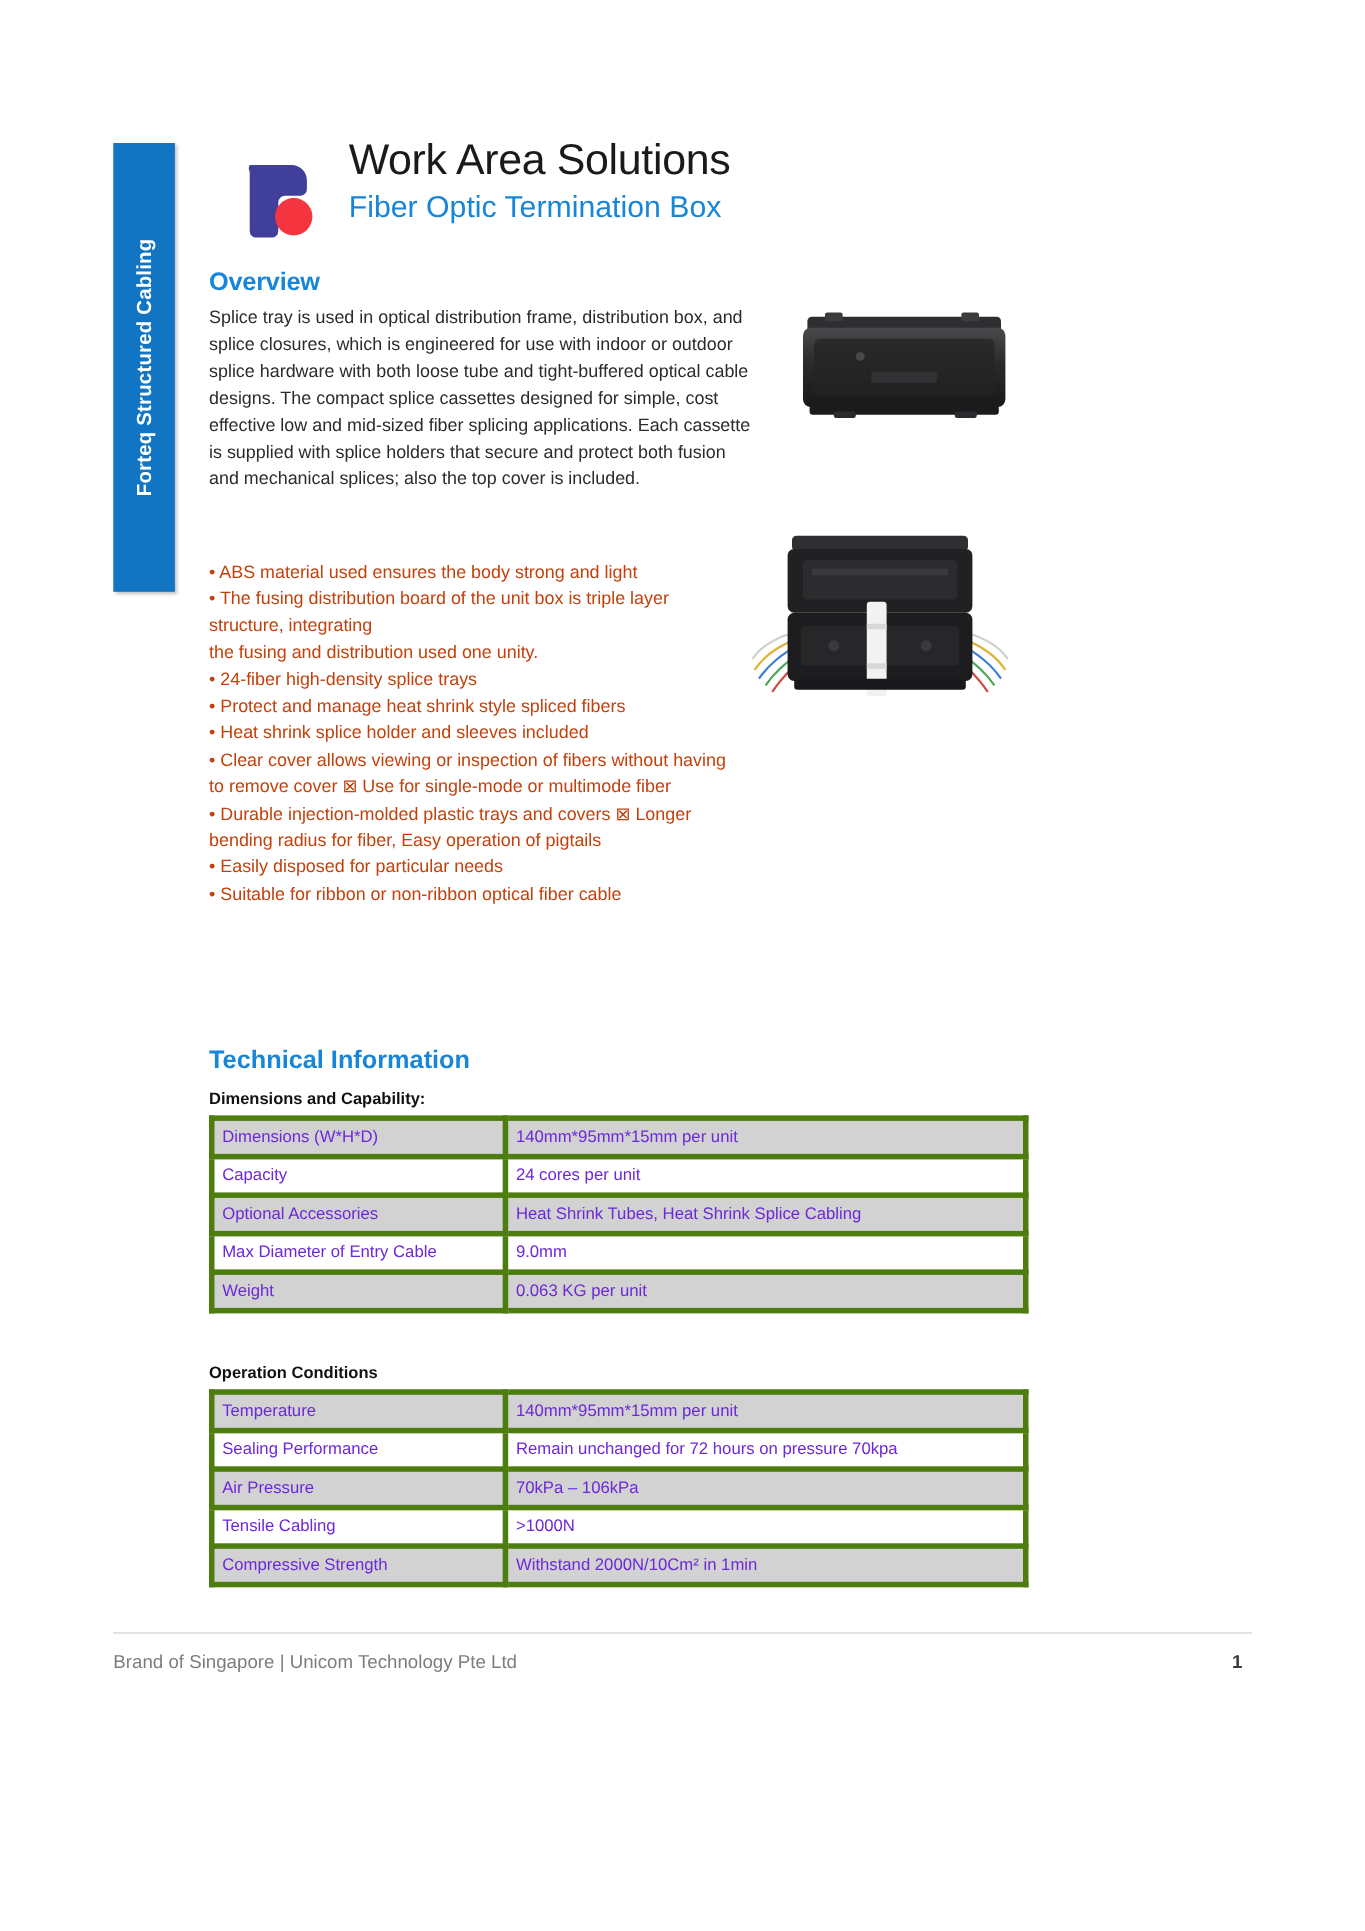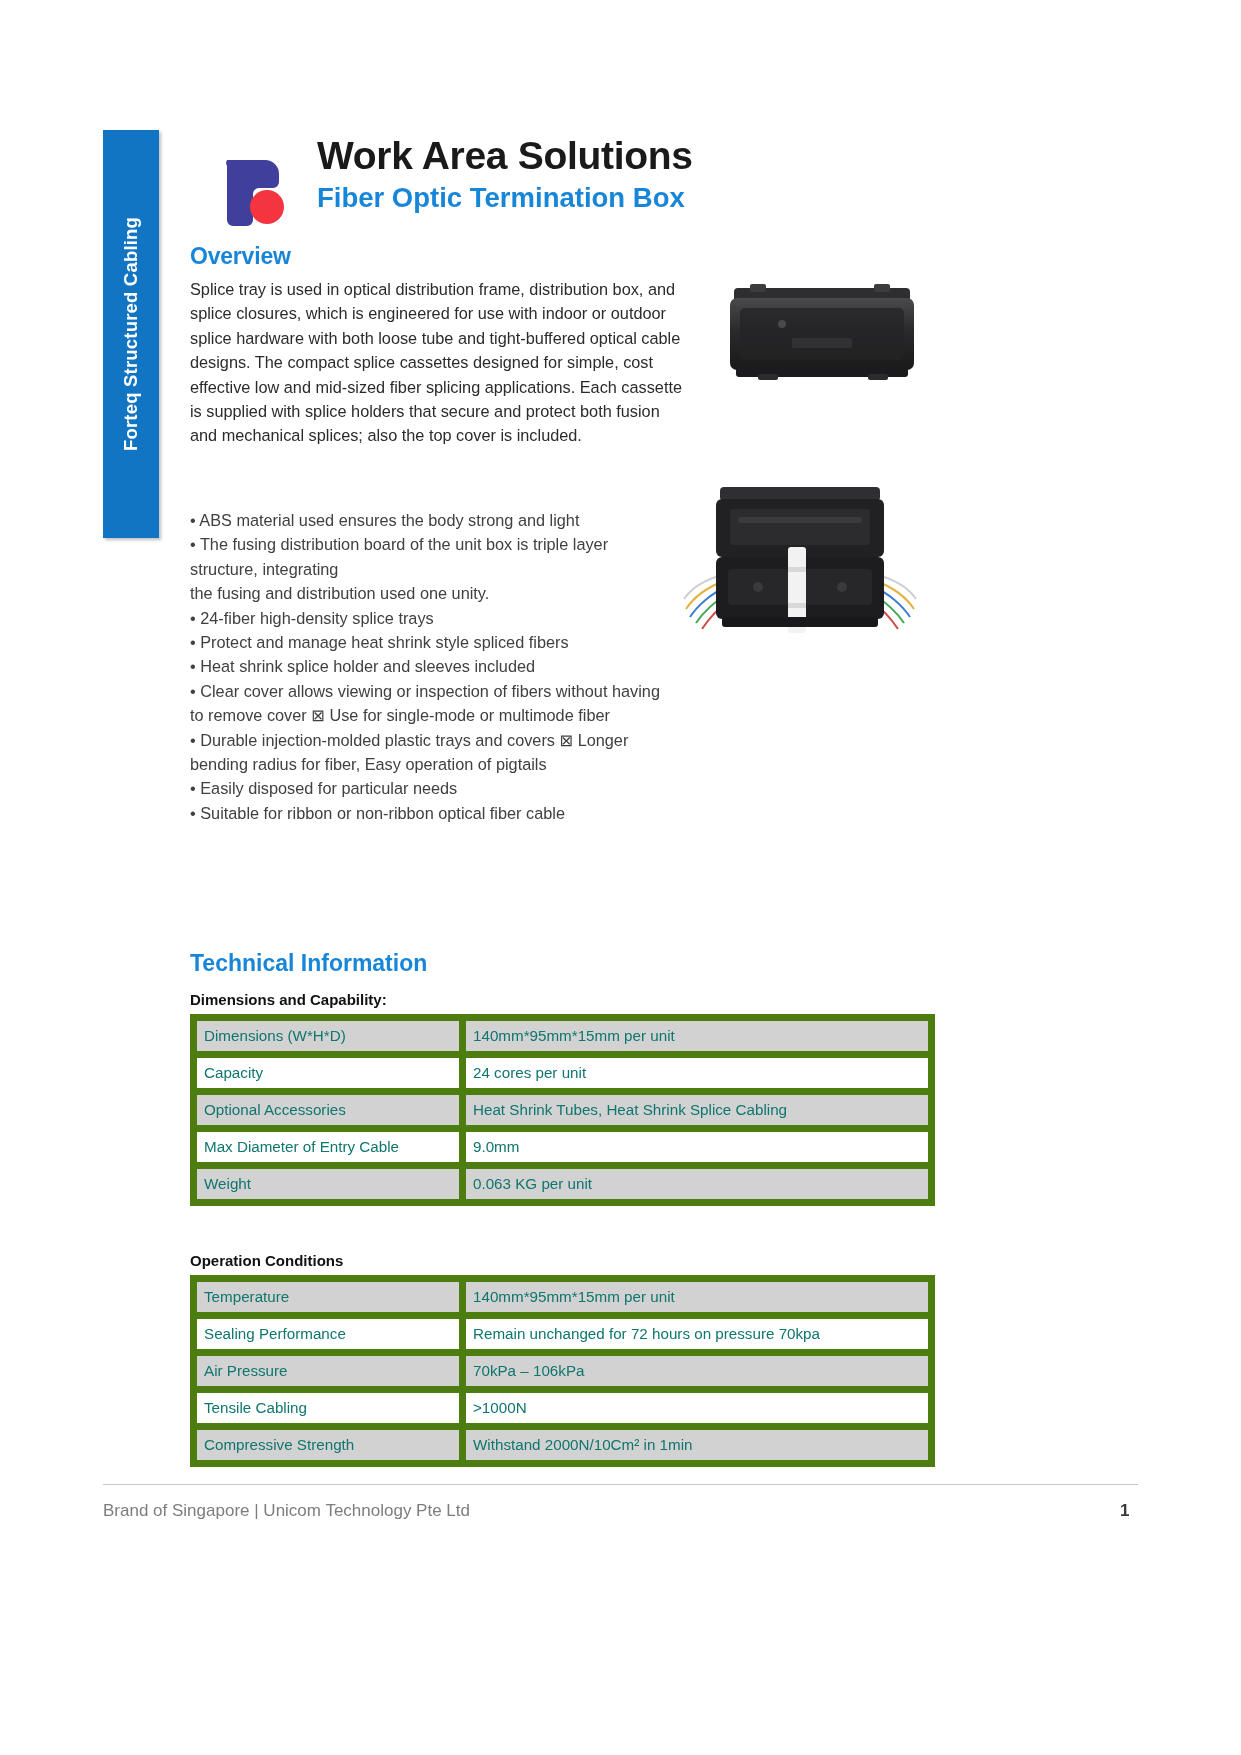--- a/index.html
+++ b/index.html
@@ -34,24 +34,23 @@
     color: #ffffff;
     font-size: 18.5px;
     font-weight: bold;
     letter-spacing: 0.2px;
   }
 
   
   .header {
     position: absolute;
     left: 205px;
-    top: 136px;
+    top: 126px;
     width: 730px;
     height: 100px;
-    font-weight: bold;
   }
   .logo {
     position: absolute;
     left: 0px;
     top: 2px;
     width: 92px;
     height: 90px;
   }
   .header-text {
     position: absolute;
@@ -101,21 +100,21 @@
     top: 508px;
     width: 470px;
   }
   .bullet-list {
     margin: 0;
     padding: 0;
     list-style: none;
   }
   .bullet-list li {
     font-size: 16.3px;
-    color: #404040;
+    color: #c2410c;
     line-height: 24.4px;
     margin: 0;
     padding: 0;
     text-indent: 0;
   }
 
   
   .photo-top {
     position: absolute;
     left: 722px;
@@ -150,23 +149,23 @@
     color: #111111;
     margin: 0 0 6px 0;
   }
   table.spec {
     border-collapse: collapse;
     width: 745px;
     border: 2px solid #000000;
     table-layout: fixed;
   }
   table.spec td {
-    border: 7px solid #4d7c0f;
+    border: 5px solid #4d7c0f;
     font-size: 15.2px;
-    color: #0f766e;
+    color: #6d28d9;
     padding: 5px 7px 6px 7px;
     height: 19px;
     vertical-align: middle;
   }
   table.spec td.key { width: 248px; }
   table.spec tr.shade td { background: #d2d2d2; }
   table.spec tr.plain td { background: #ffffff; }
 
   .gap-between-tables { height: 46px; }
 

